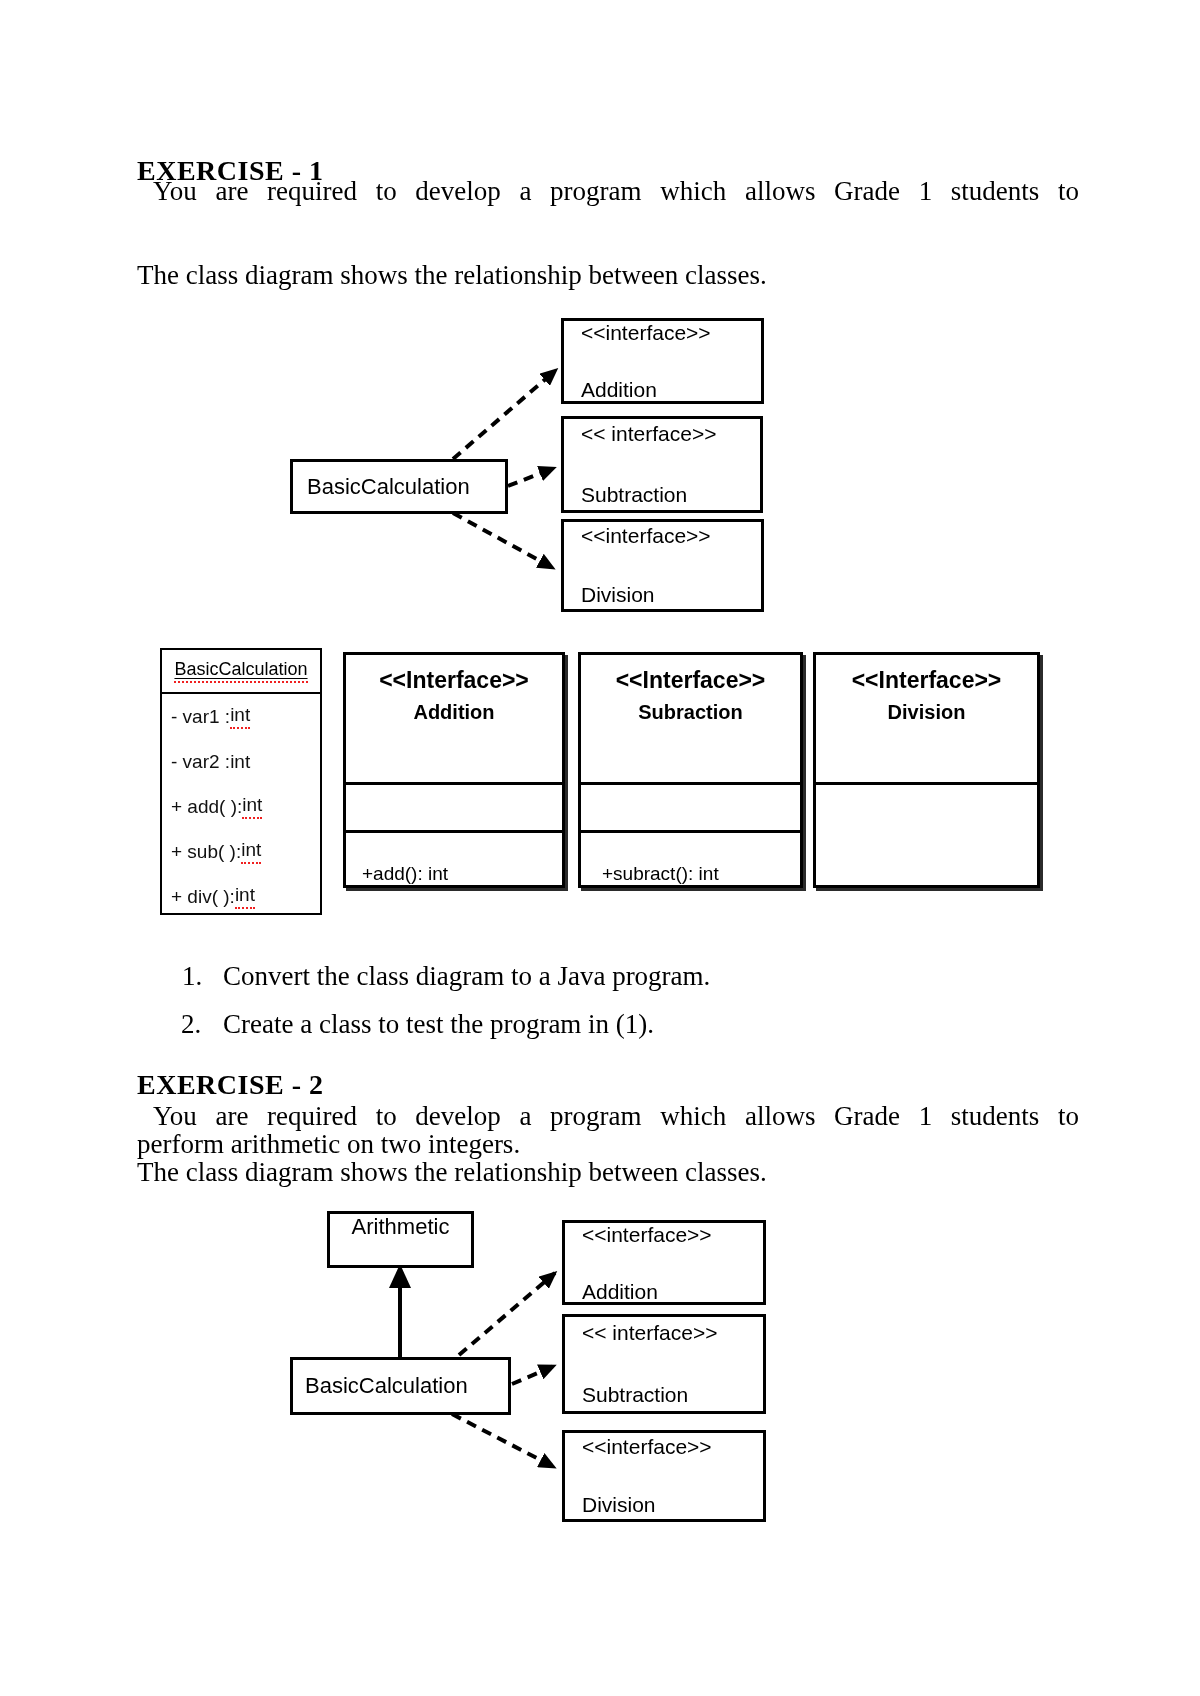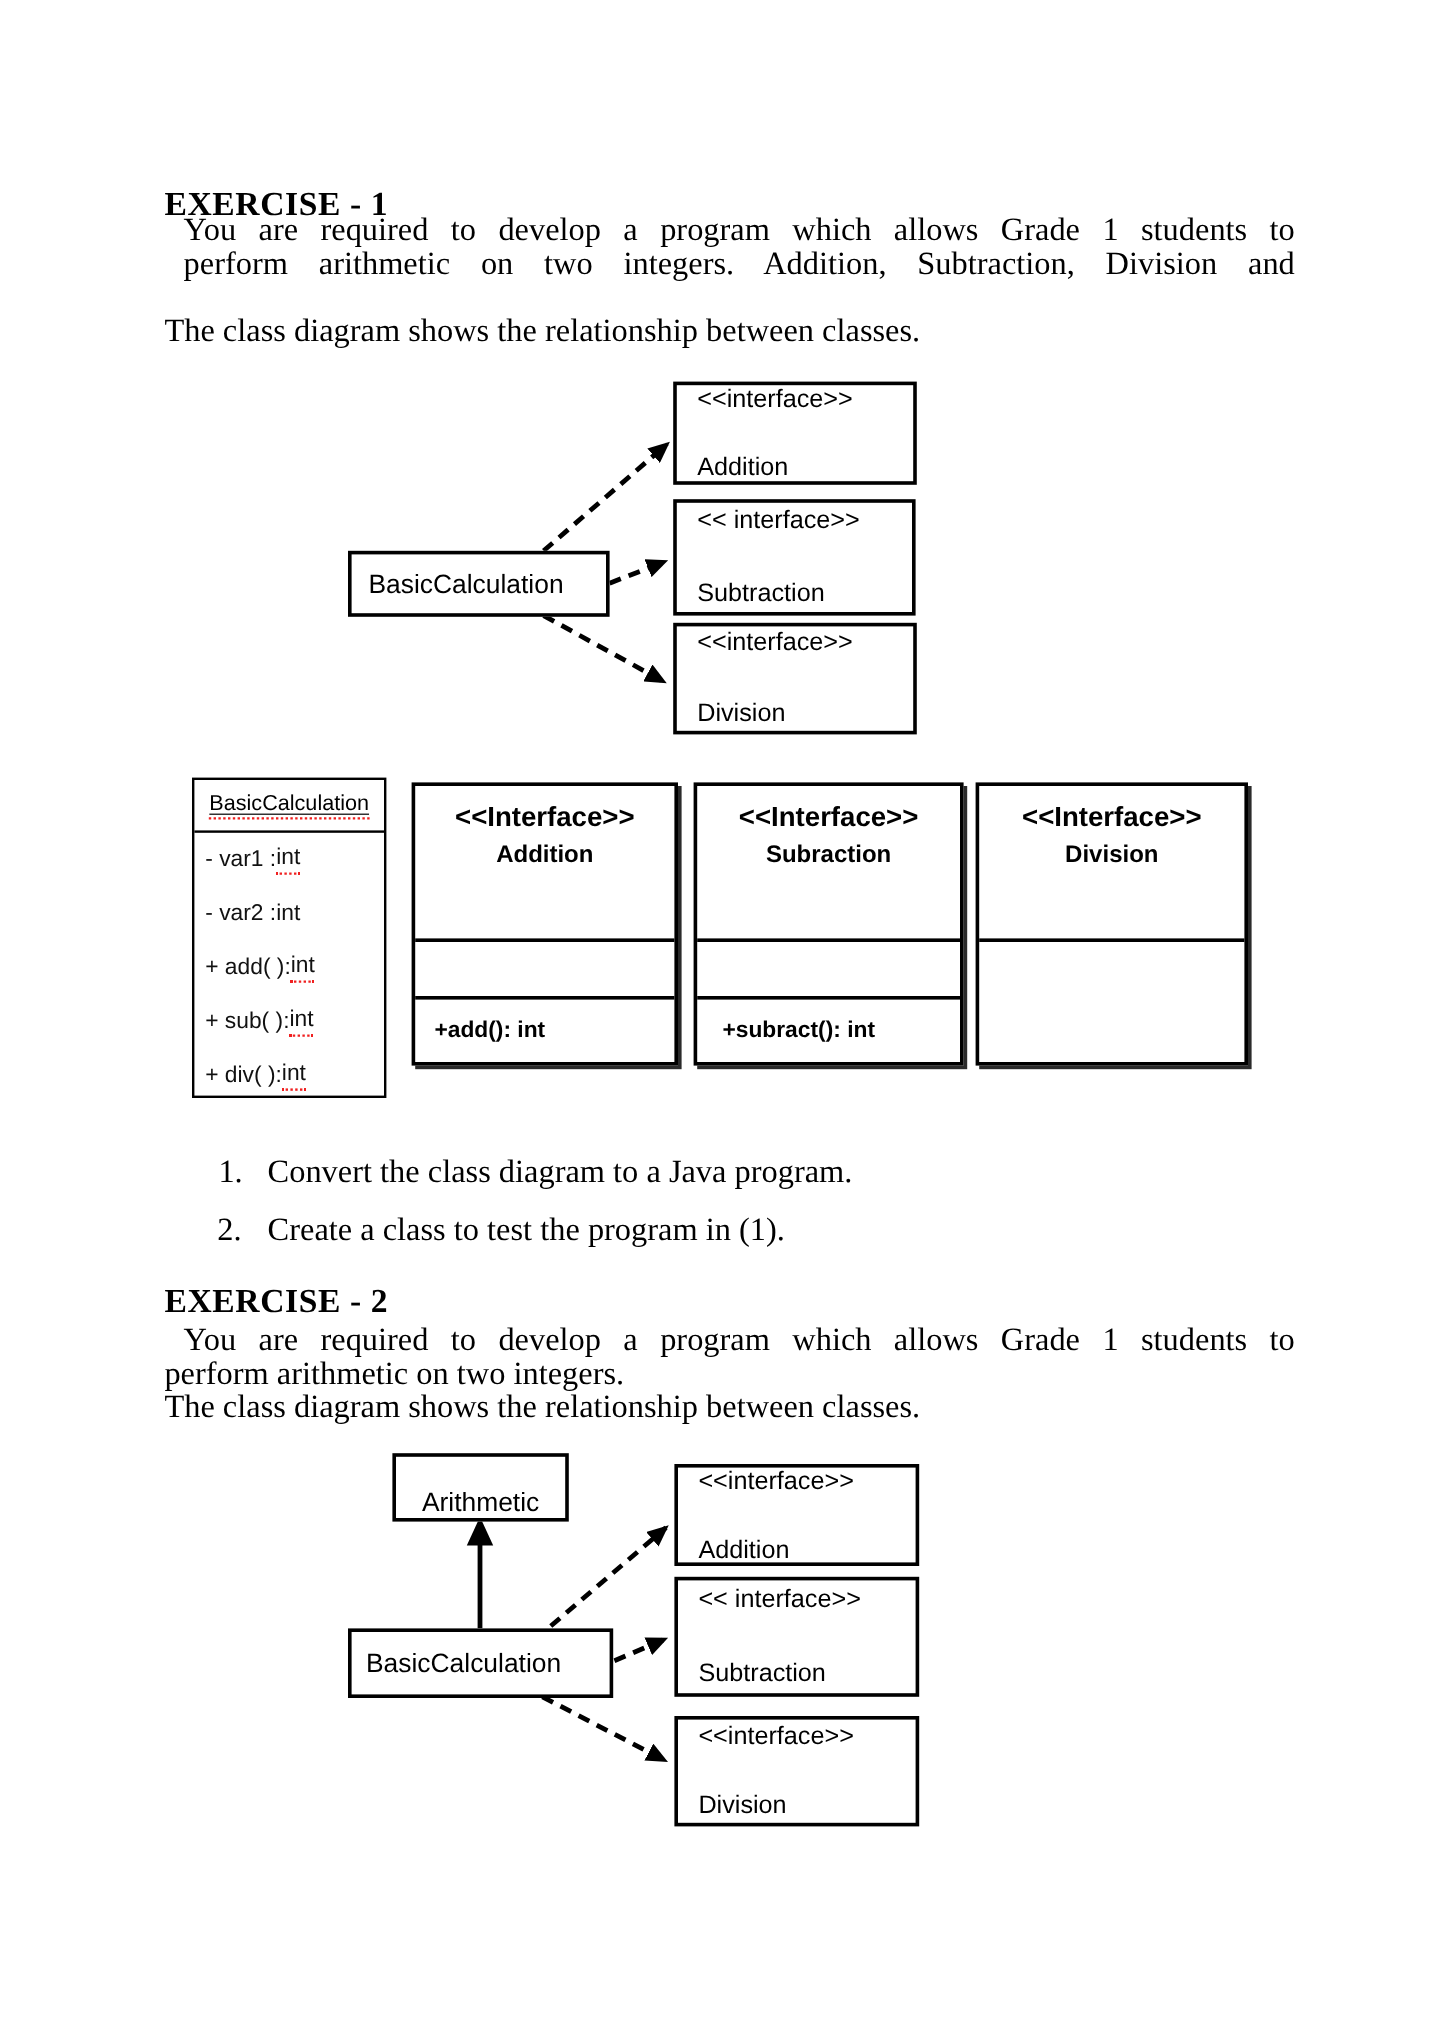--- a/index.html
+++ b/index.html
@@ -13,47 +13,46 @@
   .tasknum{font-size:27px;}
   .tasktext{font-size:27px;white-space:nowrap;}
   
   .dg{font-family:"Liberation Sans", sans-serif;gap:33px;}
   .ubox{position:absolute;box-sizing:border-box;border:3px solid #000;background:#fff;}
   .classbox1{display:flex;align-items:center;padding-left:14px;font-size:22px;}
   .ifacebox{display:flex;flex-direction:column;justify-content:space-evenly;
             padding-left:17px;font-size:21px;}
   .ifacebox .st{white-space:nowrap;}
   .ifacebox .nm{white-space:nowrap;}
-  .centerlbl{display:flex;align-items:flex-end;justify-content:center;font-size:22px;}
+  .centerlbl{display:flex;align-items:flex-start;justify-content:center;font-size:22px;}
   
   .dclass{position:absolute;box-sizing:border-box;border:2px solid #000;background:#fff;}
   .dclass .ttl{height:42px;display:flex;align-items:center;justify-content:center;
                font-size:18px;border-bottom:2px solid #000;}
   .dclass .mem{height:45px;display:flex;align-items:center;padding-left:9px;font-size:19px;color:#111;}
   .sq{border-bottom:2px dotted #f02020;padding-bottom:1px;}
   .usq{text-decoration:underline;text-underline-offset:3px;border-bottom:2px dotted #f02020;padding-bottom:1px;}
   .dif{position:absolute;box-sizing:border-box;border:3px solid #000;background:#fff;
        box-shadow:3px 3px 0 #2b2b2b;}
   .dif .top{height:127px;box-sizing:border-box;text-align:center;padding-top:12px;}
   .dif .top .st{font-size:23px;font-weight:bold;white-space:nowrap;}
   .dif .top .nm{font-size:20px;font-weight:bold;margin-top:7px;white-space:nowrap;}
   .dif .mid{height:48px;box-sizing:border-box;border-top:3px solid #000;}
   .dif .bot{box-sizing:border-box;border-top:3px solid #000;height:55px;
-            display:flex;align-items:center;font-size:19px;font-weight:bold;}
+            display:flex;align-items:flex-end;font-size:19px;font-weight:normal;}
   .padA{padding-left:16px;} .padS{padding-left:21px;} .padD{padding-left:40px;}
   svg{position:absolute;overflow:visible;}
 </style>
 </head>
 <body>
 
 <div class="page">
 
   <div class="abs h1" style="left:137px;top:155px;">EXERCISE - 1</div>
   <div class="abs jline" style="left:137px;top:176px;">You are required to develop a program which allows Grade 1 students to</div>
-  <div class="abs jline" style="left:137px;top:204px;">perform arithmetic on two integers. Addition, Subtraction, Division and</div>
   <div class="abs bline" style="left:137px;top:260px;">The class diagram shows the relationship between classes.</div>
 
   <svg style="left:270px;top:280px;" width="310" height="340" viewBox="0 0 310 340">
     <defs>
       <marker id="m1" markerUnits="userSpaceOnUse" markerWidth="18" markerHeight="16" refX="15" refY="8" orient="auto">
           <path d="M0,0 L18,8 L0,16 Z" fill="#000"></path>
         </marker>
     </defs>
     <line x1="183" y1="179" x2="286" y2="90" stroke="#000" stroke-width="4" stroke-dasharray="10 7" marker-end="url(#m1)"></line>
     <line x1="238" y1="206" x2="284" y2="188" stroke="#000" stroke-width="4" stroke-dasharray="10 7" marker-end="url(#m1)"></line>

